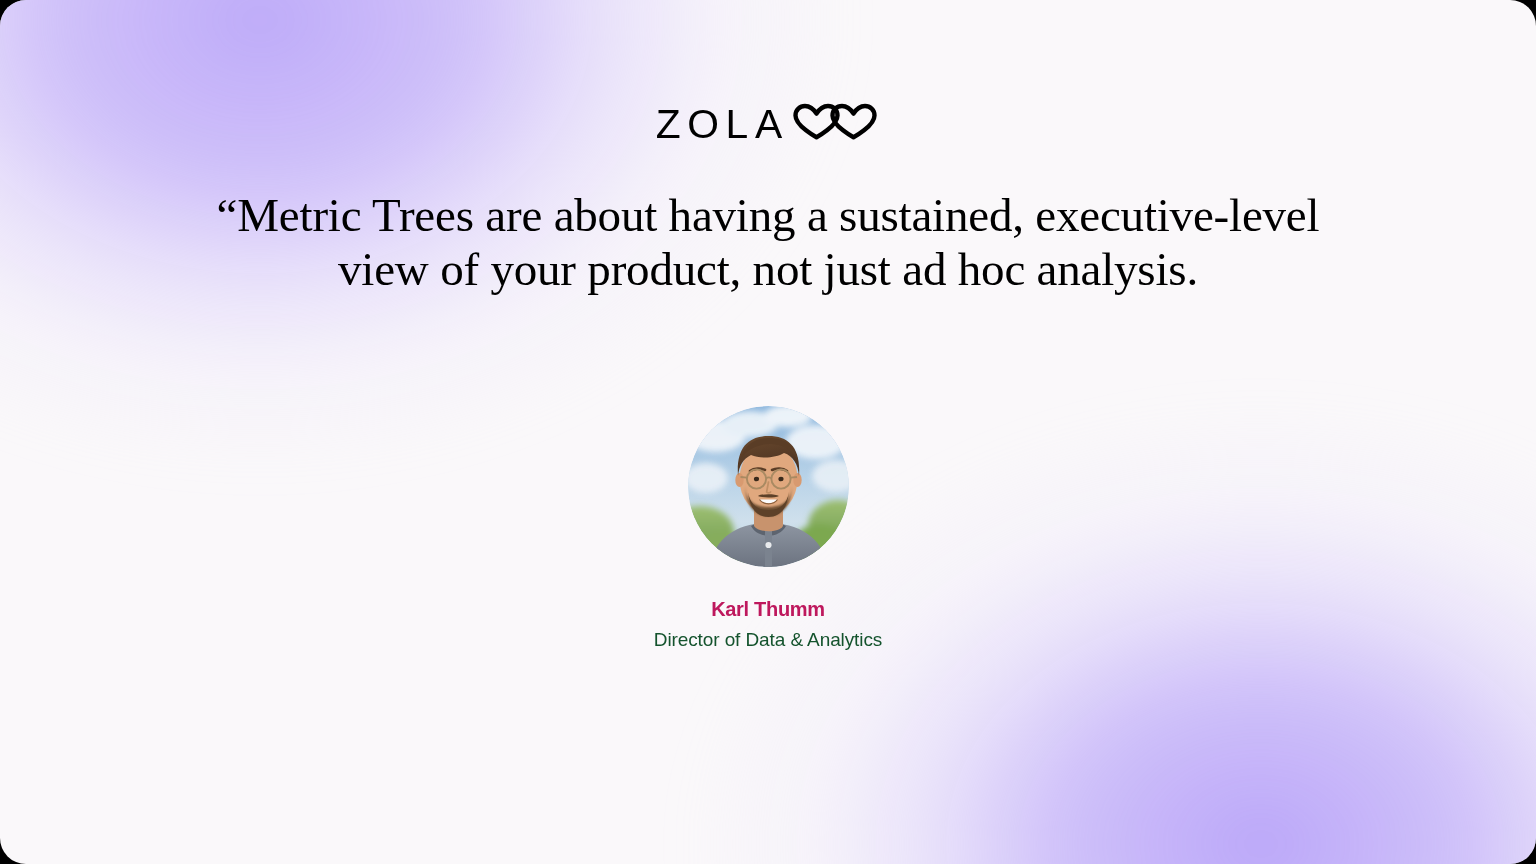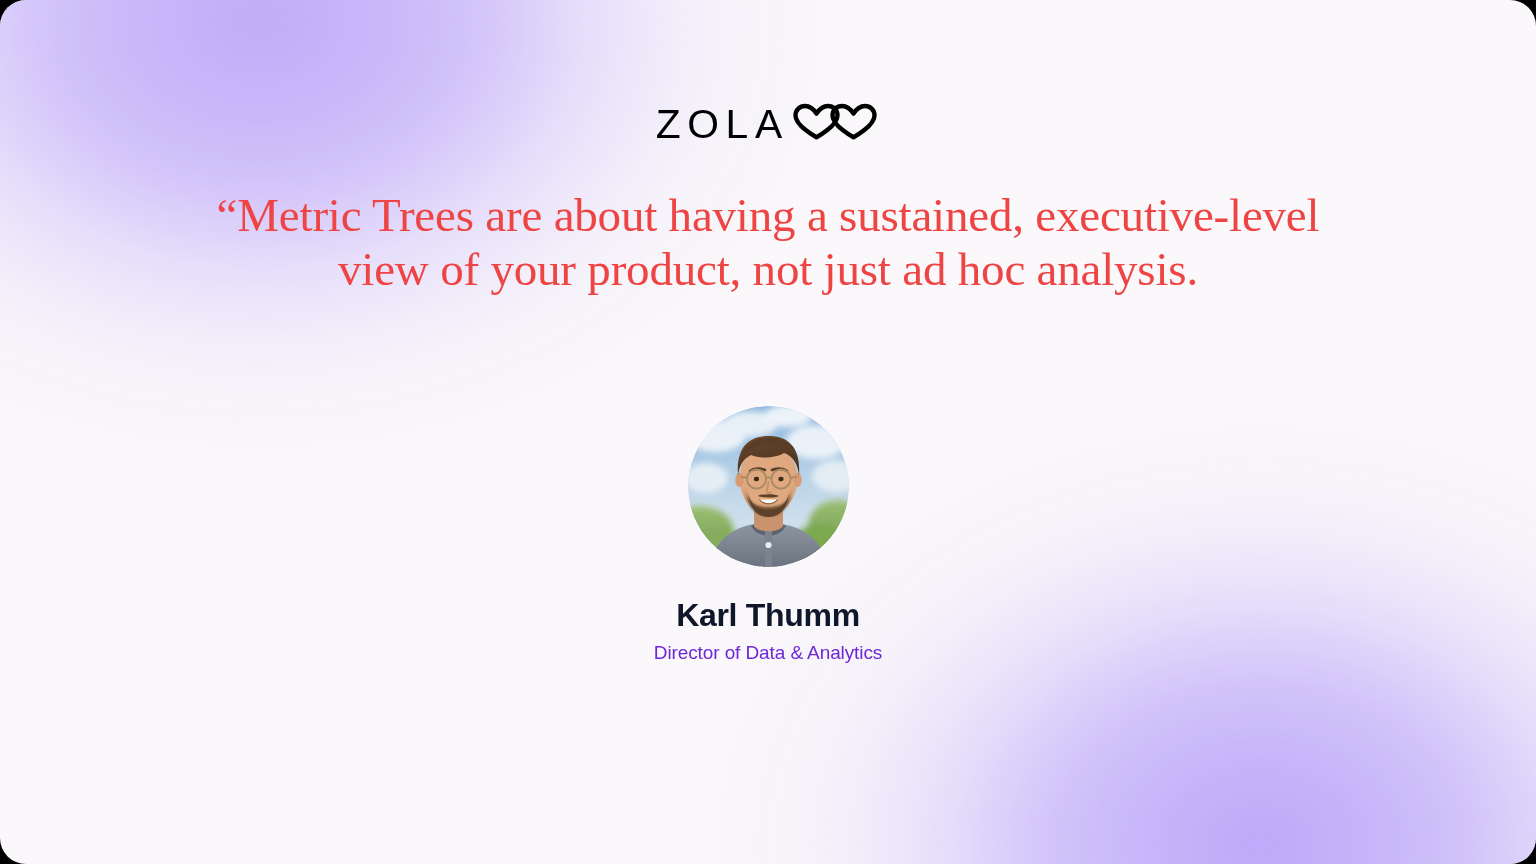--- a/index.html
+++ b/index.html
@@ -90,21 +90,21 @@
   }
 
   
   .quote {
     margin-top: 44px;
     width: 1160px;
     text-align: center;
     font-family: "Liberation Serif", "DejaVu Serif", serif;
     font-size: 47px;
     line-height: 54px;
-    color: #ef4444;
+    color: #000000;
     letter-spacing: -0.2px;
   }
   .quote p { margin: 0; }
   .quote-gap { height: 54px; }
 
   
   .avatar {
     margin-top: 56px;
     width: 161px;
     height: 161px;
@@ -112,32 +112,32 @@
     overflow: hidden;
     position: relative;
     flex: none;
   }
   .avatar svg { display: block; }
 
   
   .person-name {
     margin-top: 31px;
     font-family: "Liberation Sans", sans-serif;
-    font-size: 32px;
+    font-size: 20px;
     font-weight: bold;
-    color: #0f172a;
+    color: #be185d;
     letter-spacing: -0.3px;
     line-height: 1.1;
   }
   .person-role {
     margin-top: 10px;
     font-family: "Liberation Sans", sans-serif;
     font-size: 19px;
     font-weight: 400;
-    color: #6d28d9;
+    color: #14532d;
     letter-spacing: -0.1px;
     line-height: 1.1;
   }
 </style>
 </head>
 <body>
 
 <div class="card">
 
   <div class="glow glow-topleft"></div>

